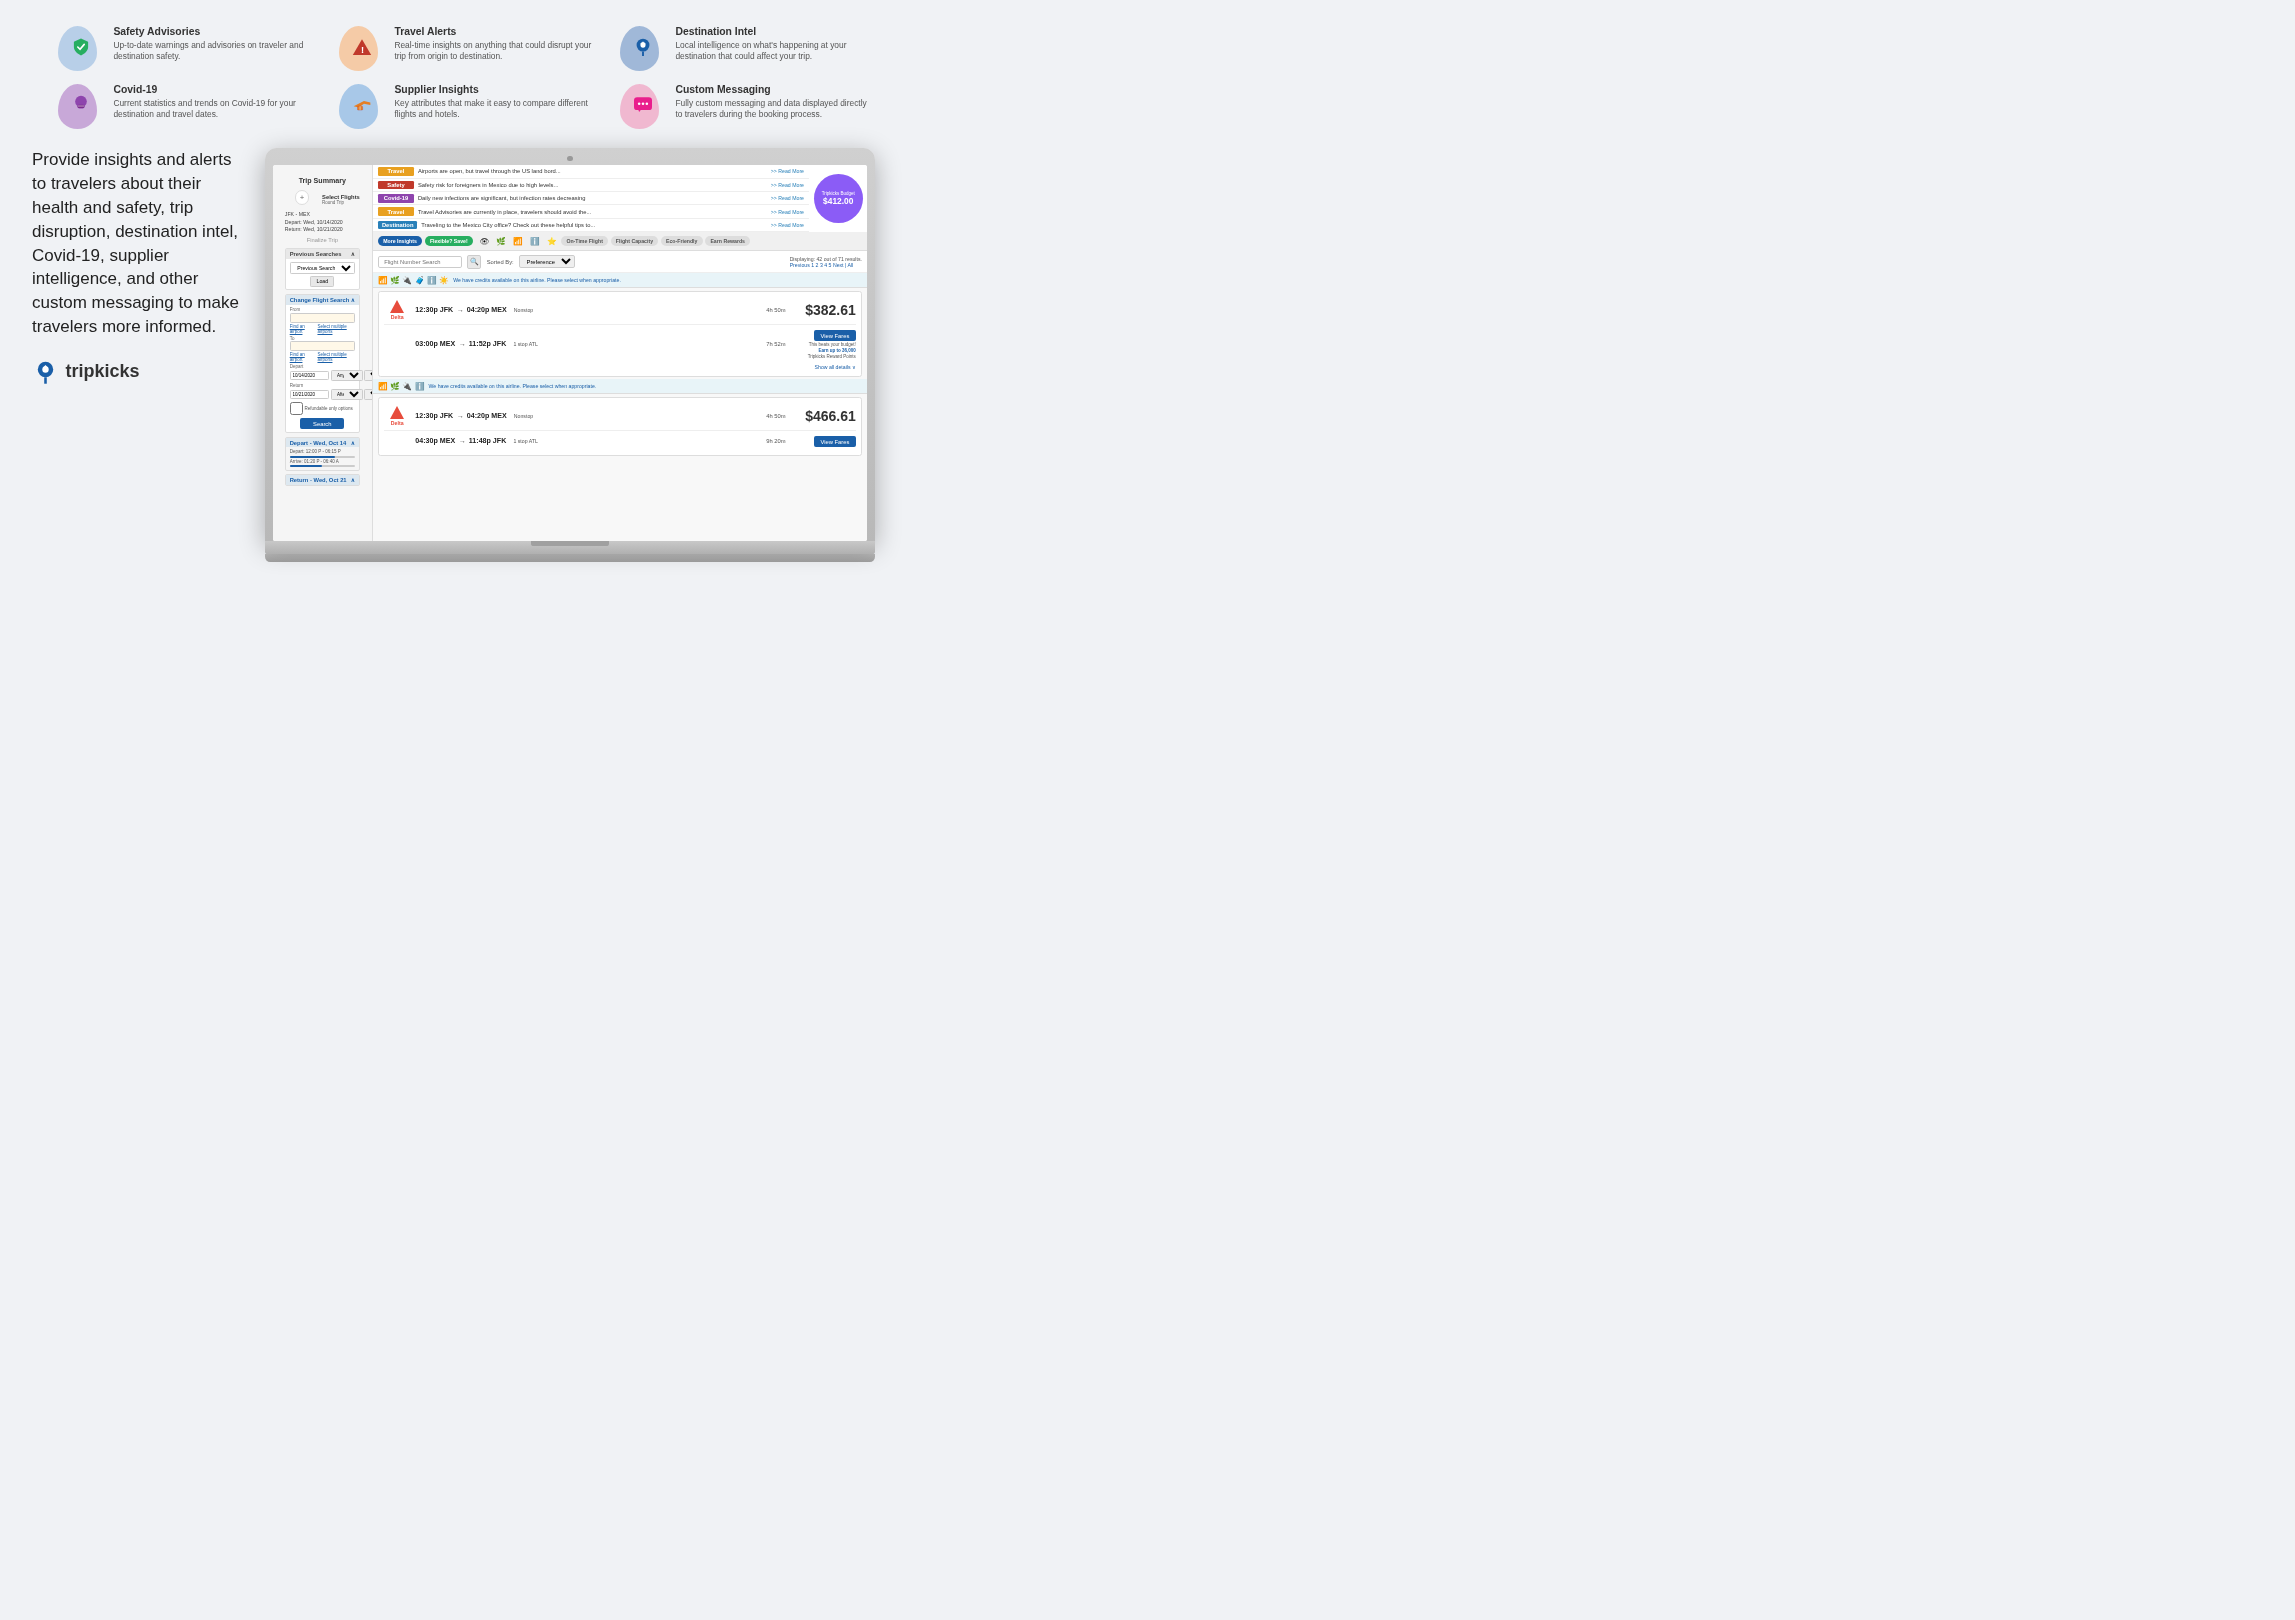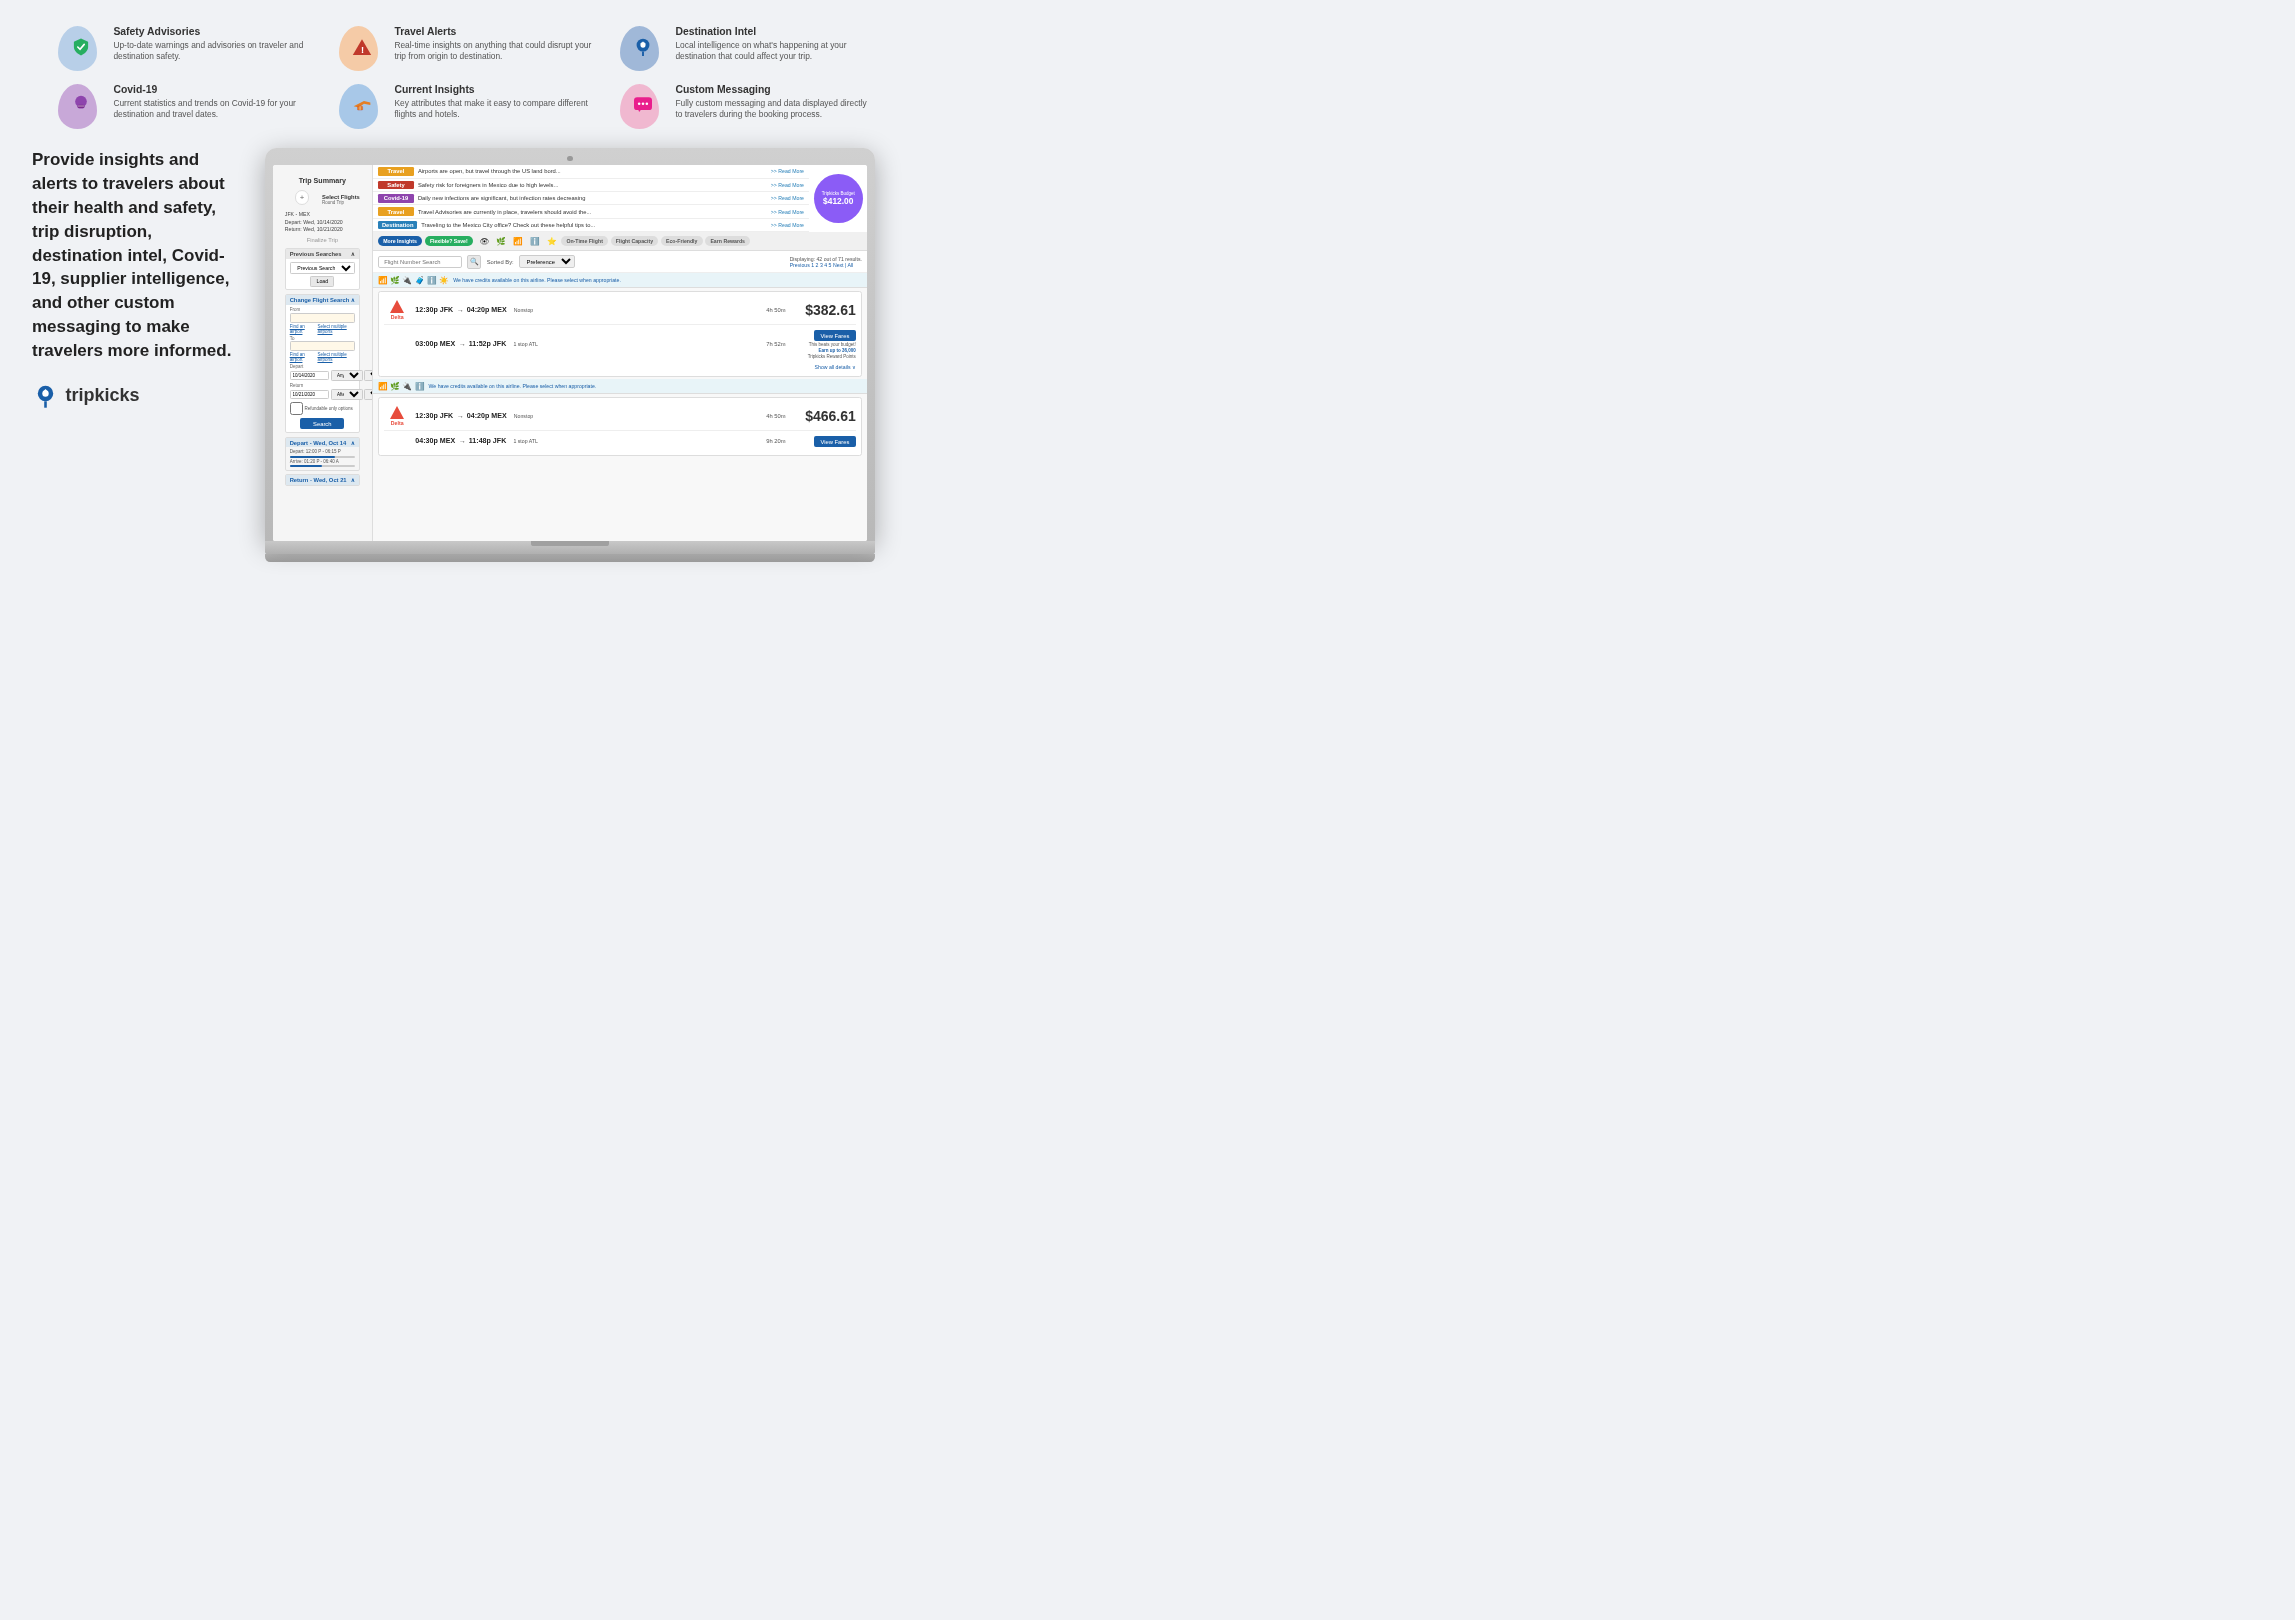--- a/index.html
+++ b/index.html
@@ -92,21 +92,21 @@
       display: flex;
       gap: 26px;
       align-items: flex-start;
     }
     .left-panel {
       width: 207px;
       flex-shrink: 0;
     }
     .left-panel .description {
       font-size: 17px;
-      font-weight: 700;
+      font-weight: 400;
       color: #222;
       line-height: 1.4;
       margin-bottom: 19.4px;
     }
     .logo-area {
       display: flex;
       align-items: center;
       gap: 6.5px;
     }
     .logo-icon {
@@ -680,21 +680,21 @@
           <div class="icon-drop light-blue"></div>
           <span class="icon-inner">
             <svg width="22" height="18" viewBox="0 0 34 28">
               <path d="M4 16 L20 8 L30 10 L30 14 L20 12 L12 18 Z" fill="#e67e22"></path>
               <rect x="10" y="16" width="8" height="6" rx="1" fill="#e67e22" stroke="#c0392b" stroke-width="0.5"></rect>
               <line x1="14" y1="16" x2="14" y2="22" stroke="white" stroke-width="0.8"></line>
             </svg>
           </span>
         </div>
         <div class="feature-text">
-          <h3>Current Insights</h3>
+          <h3>Supplier Insights</h3>
           <p>Key attributes that make it easy to compare different flights and hotels.</p>
         </div>
       </div>
 
       <div class="feature-item">
         <div class="feature-icon-wrap">
           <div class="icon-drop pink"></div>
           <span class="icon-inner">
             <svg width="21" height="18" viewBox="0 0 32 28">
               <rect x="2" y="2" width="28" height="20" rx="5" fill="#e91e8c"></rect>

